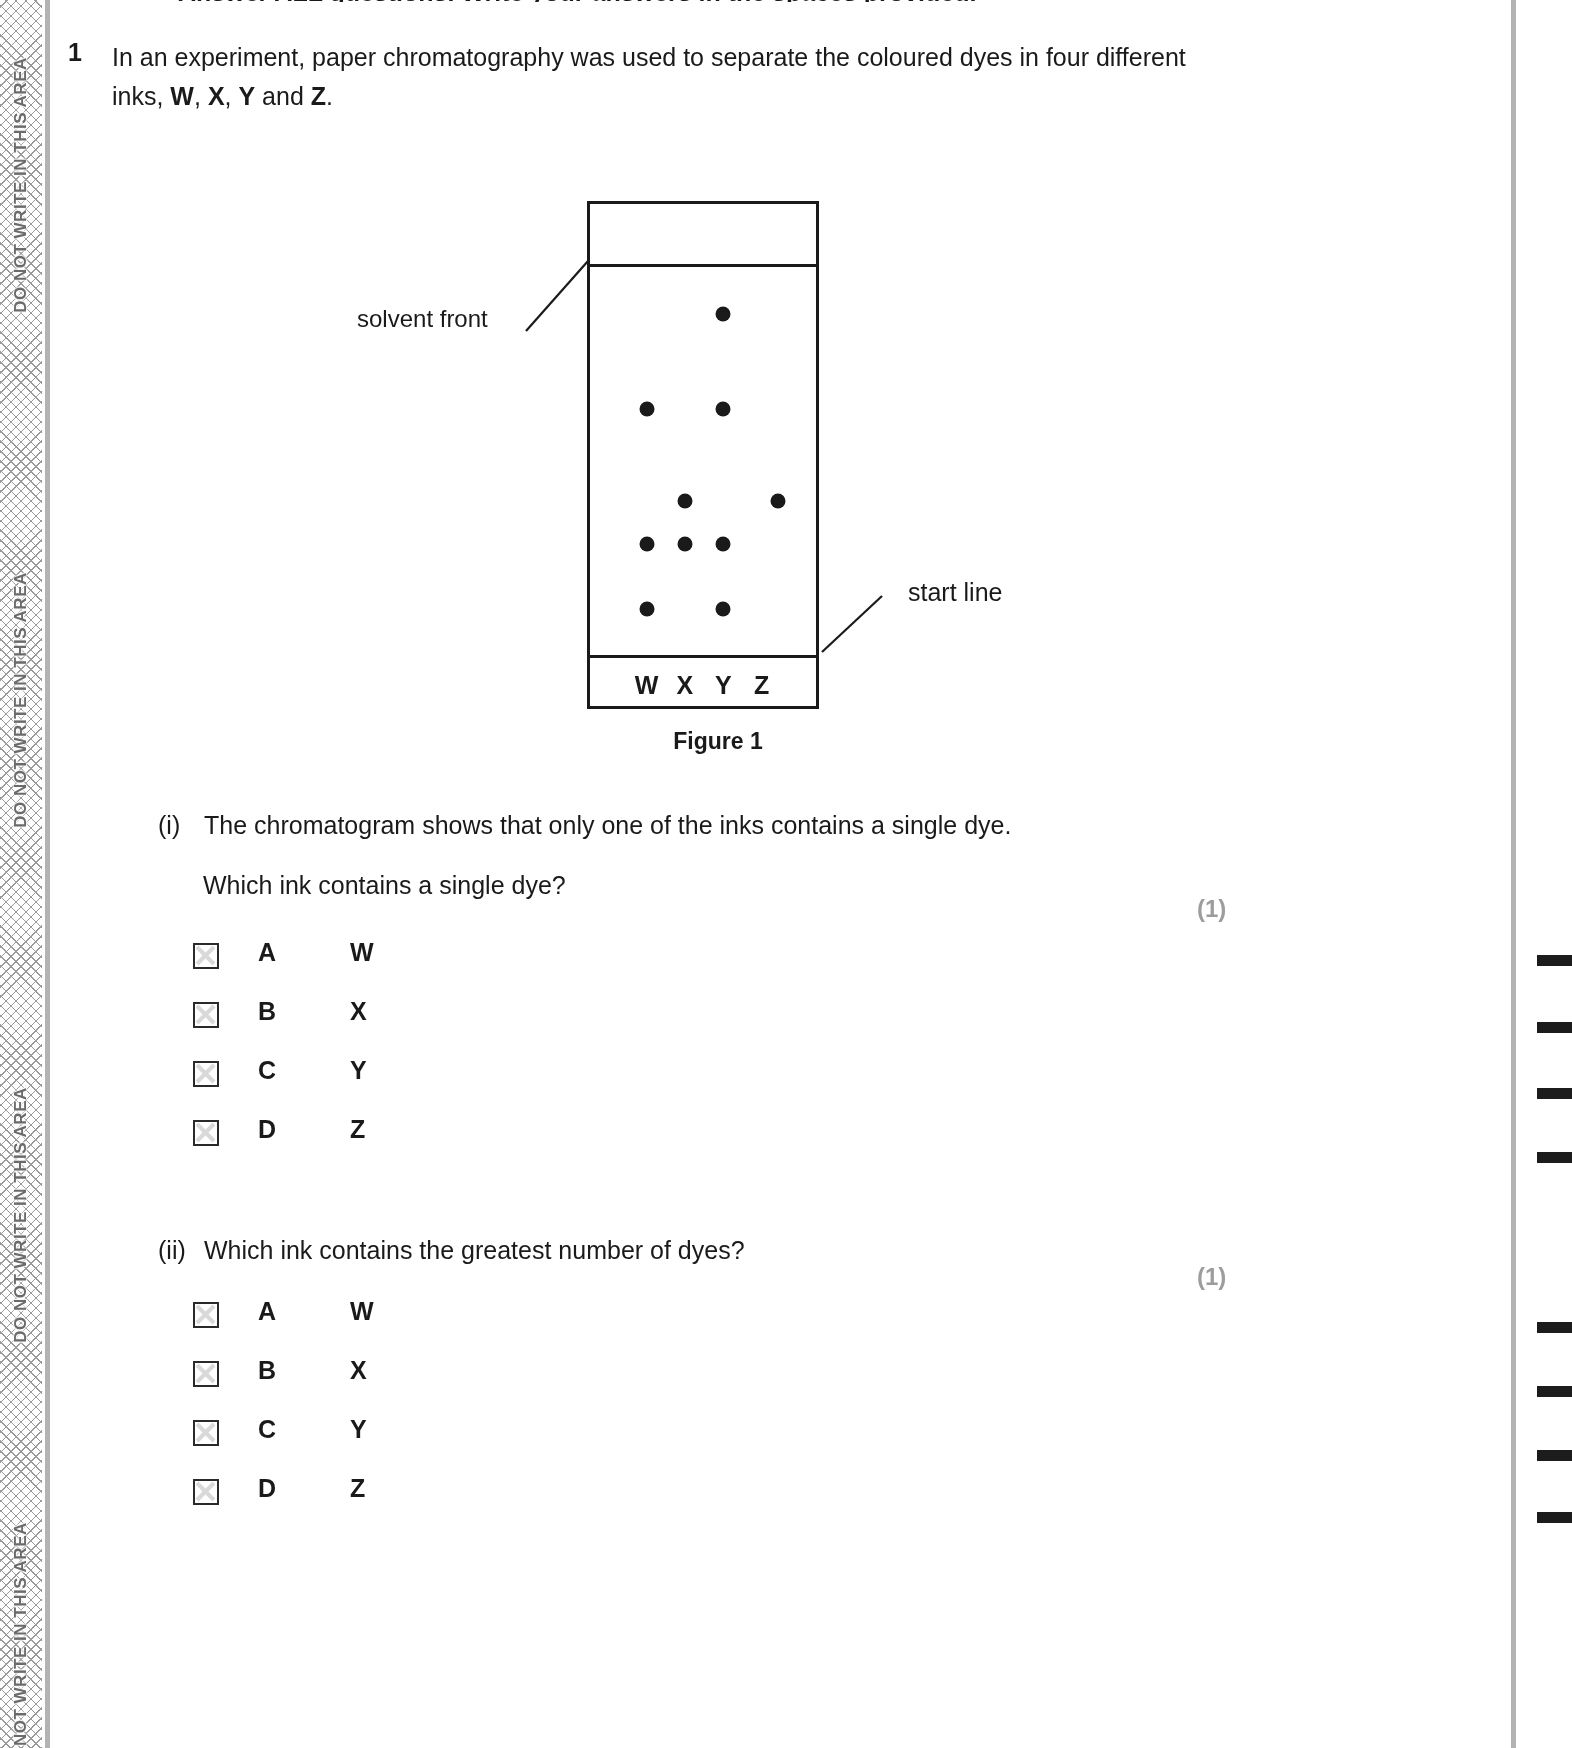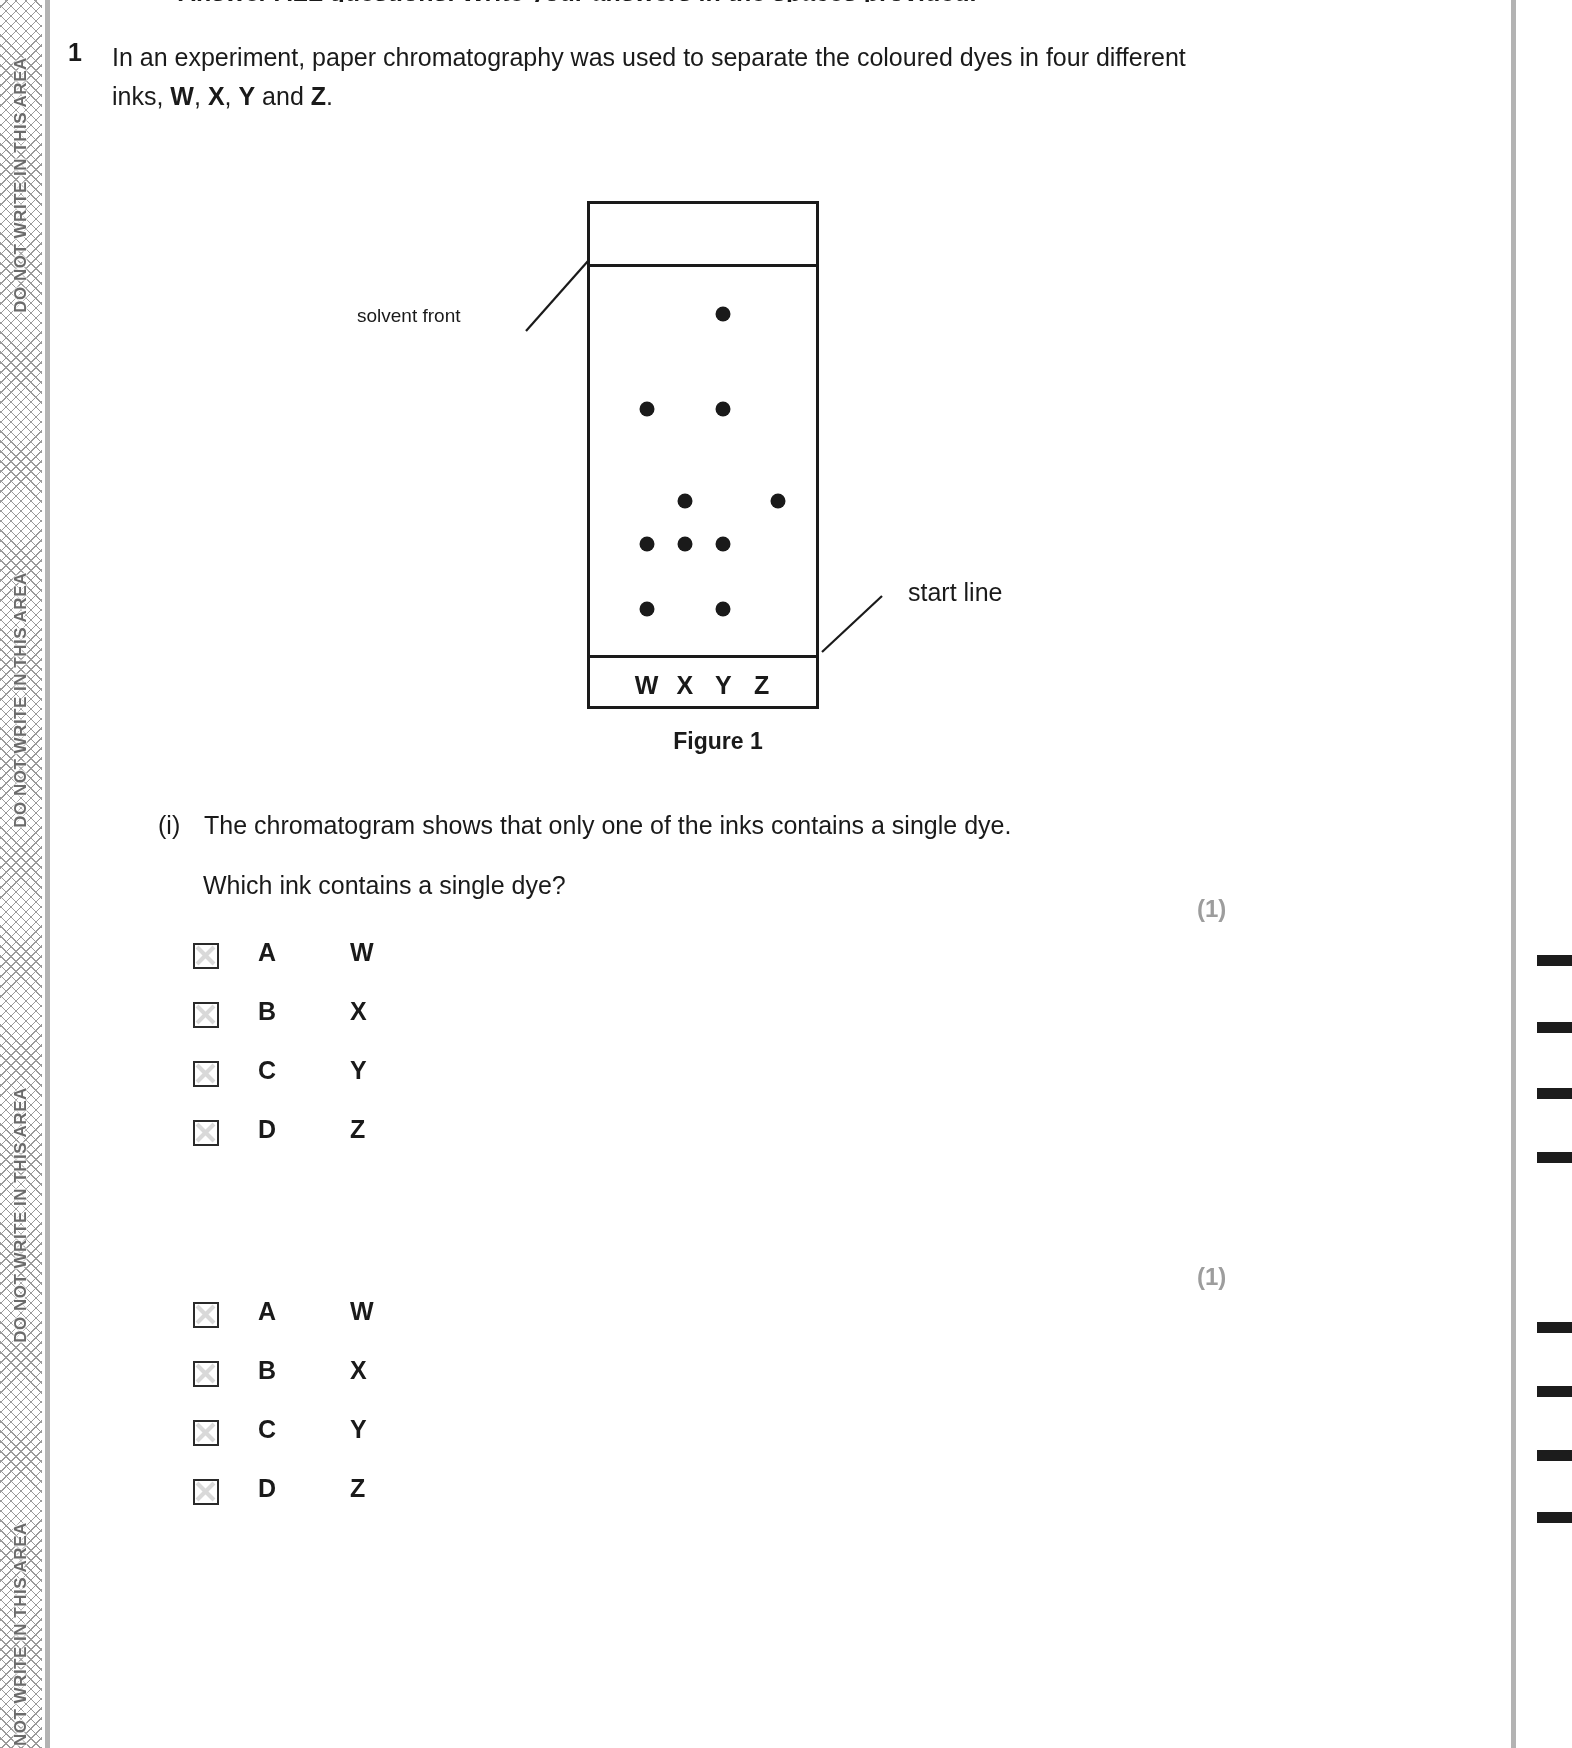--- a/index.html
+++ b/index.html
@@ -93,21 +93,21 @@
   .spot{
     position:absolute;width:15px;height:15px;border-radius:50%;background:#1a1a1a;
     transform:translate(-50%,-50%);
   }
   .collab{
     position:absolute;bottom:6px;font-size:25px;font-weight:bold;
     transform:translateX(-50%);
   }
 
   .lbl-solvent{
-    position:absolute;left:297px;top:115px;font-size:19px;white-space:nowrap;
+    position:absolute;left:297px;top:115px;font-size:24px;white-space:nowrap;
   }
   .lbl-start{
     position:absolute;left:848px;top:388px;font-size:25px;white-space:nowrap;
   }
   .leader{position:absolute;stroke:#1a1a1a;stroke-width:2.2;fill:none;}
 
   .fig-cap{
     position:absolute;left:542px;top:538px;width:232px;text-align:center;
     font-size:23px;font-weight:bold;
   }
@@ -247,20 +247,23 @@
           <svg width="21" height="21" viewBox="0 0 21 21">
             <line x1="2" y1="2" x2="19" y2="19" stroke="#d9d9d9" stroke-width="4"></line>
             <line x1="19" y1="2" x2="2" y2="19" stroke="#d9d9d9" stroke-width="4"></line>
           </svg>
         </div>
         <span class="opt-letter">D</span>
         <span class="opt-val">Z</span>
       </div>
     </div>
 
+  <div class="sub sub-ii">
+    <span class="rn">(ii)</span><span>Which ink contains the greatest number of dyes?</span>
+  </div>
   <div class="marks marks-2">(1)</div>
   <div class="opts opts-2" id="options-2">
       <div class="opt-row">
         <div class="cbx">
           <svg width="21" height="21" viewBox="0 0 21 21">
             <line x1="2" y1="2" x2="19" y2="19" stroke="#d9d9d9" stroke-width="4"></line>
             <line x1="19" y1="2" x2="2" y2="19" stroke="#d9d9d9" stroke-width="4"></line>
           </svg>
         </div>
         <span class="opt-letter">A</span>

